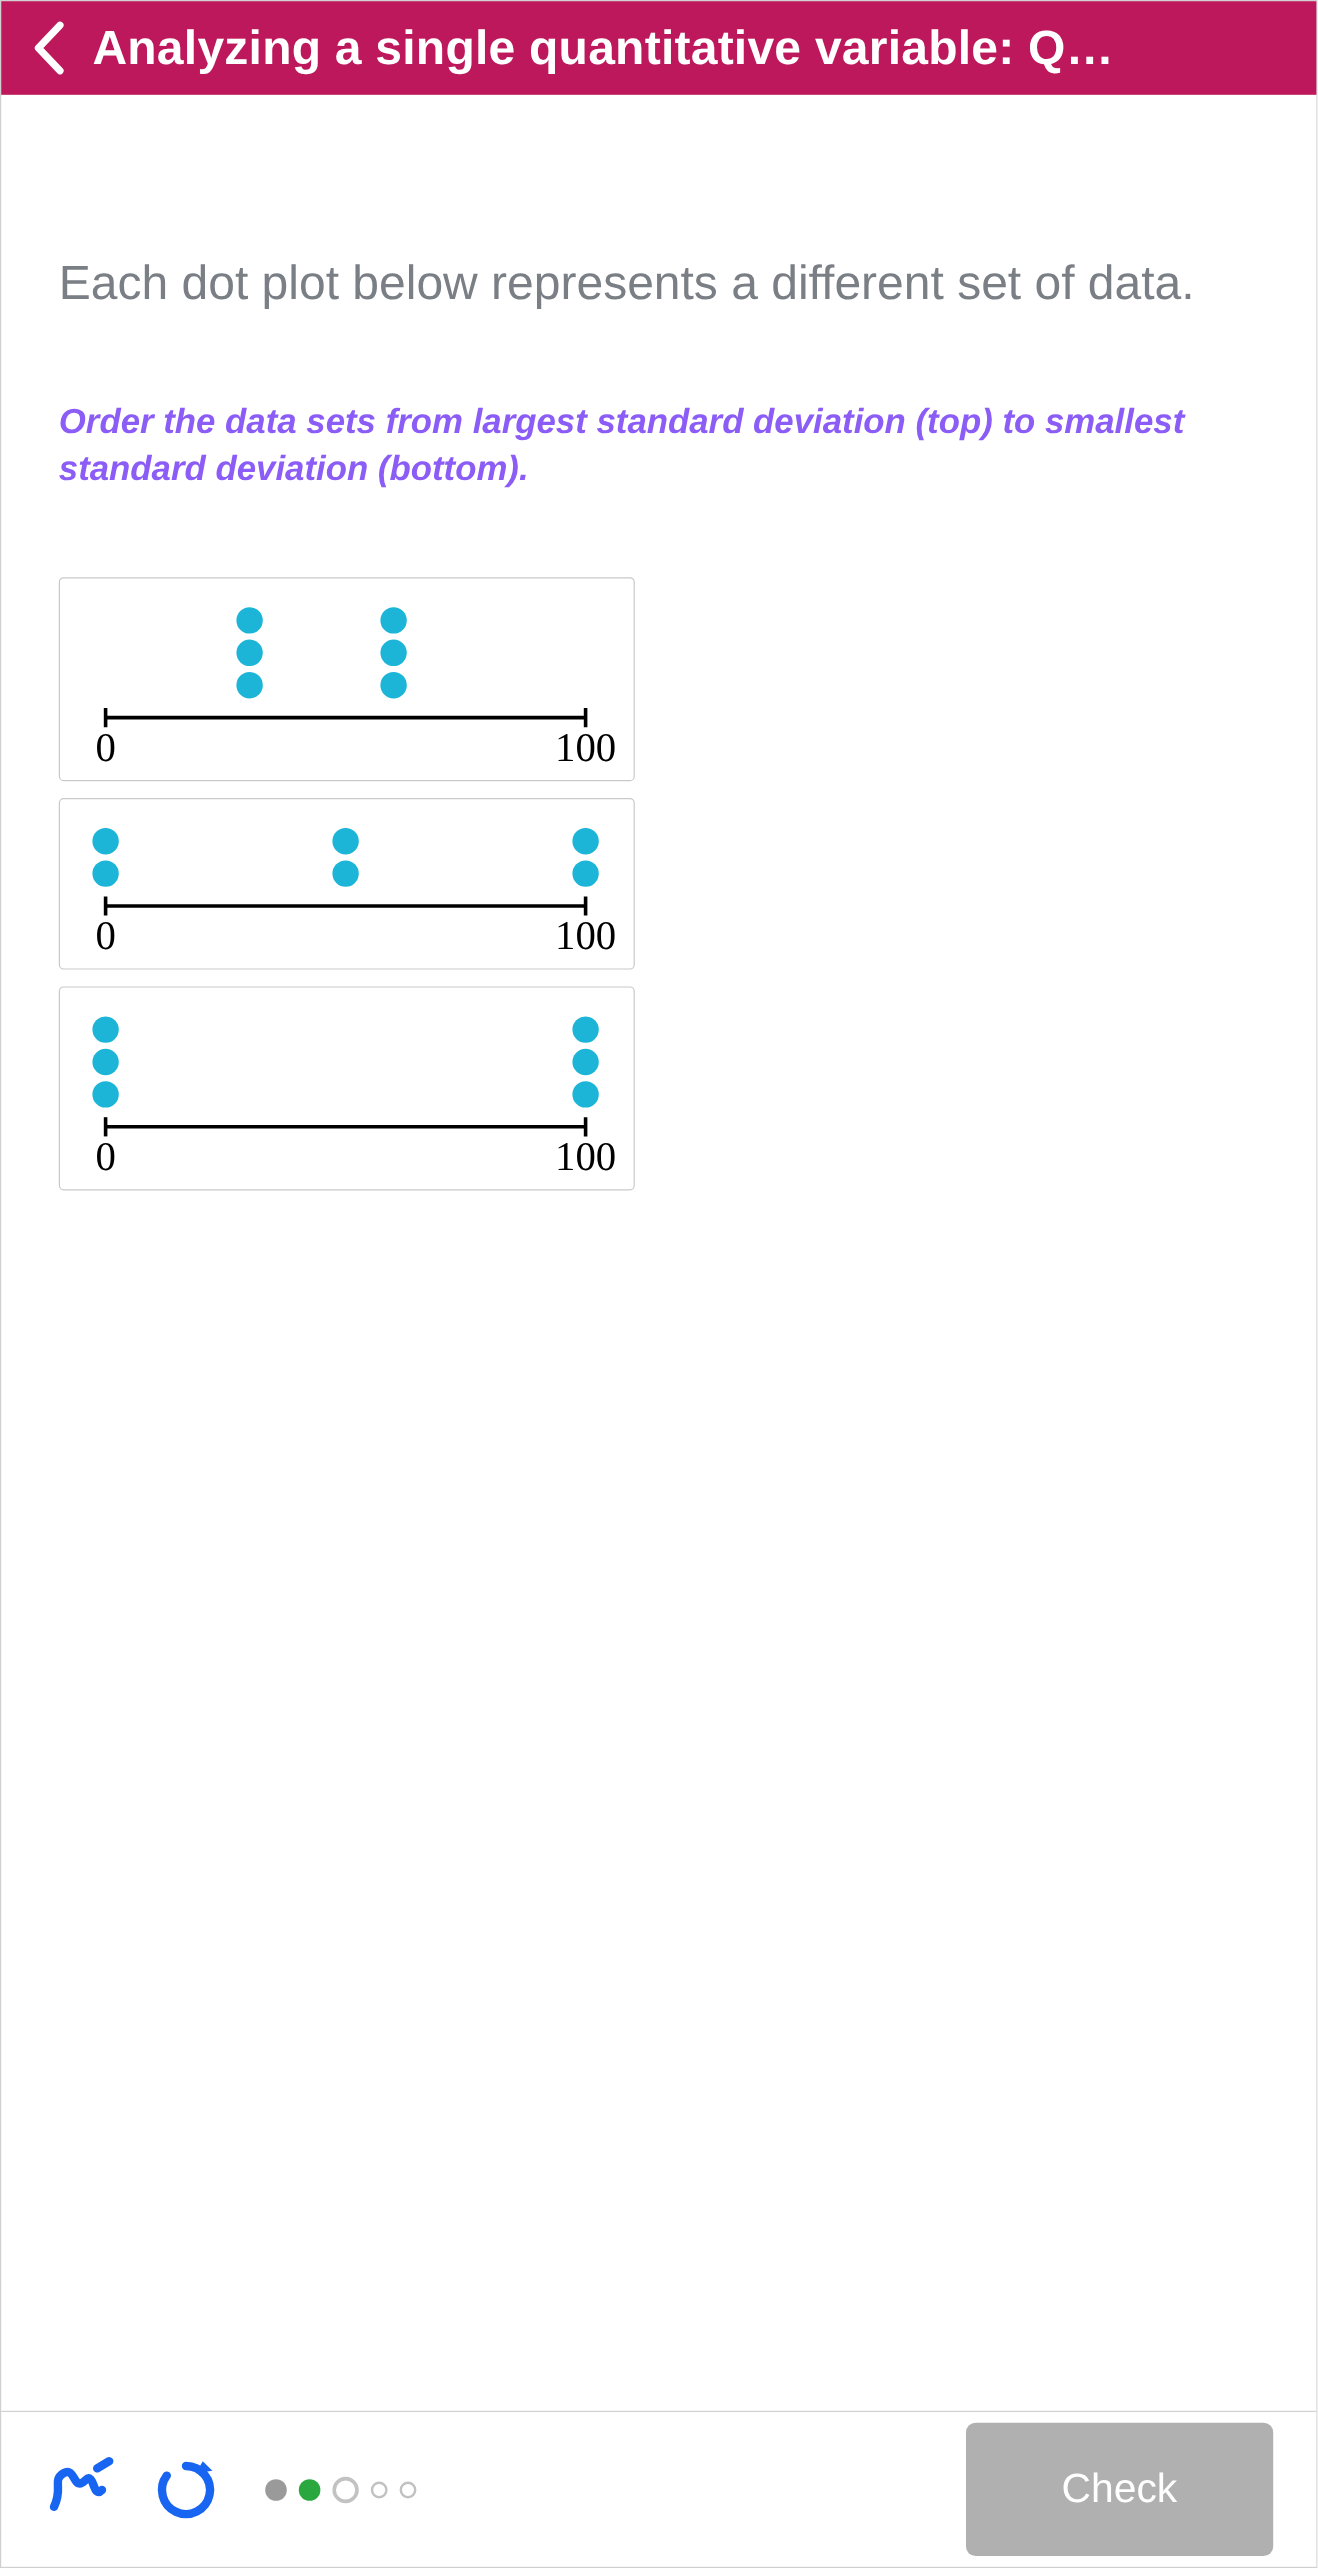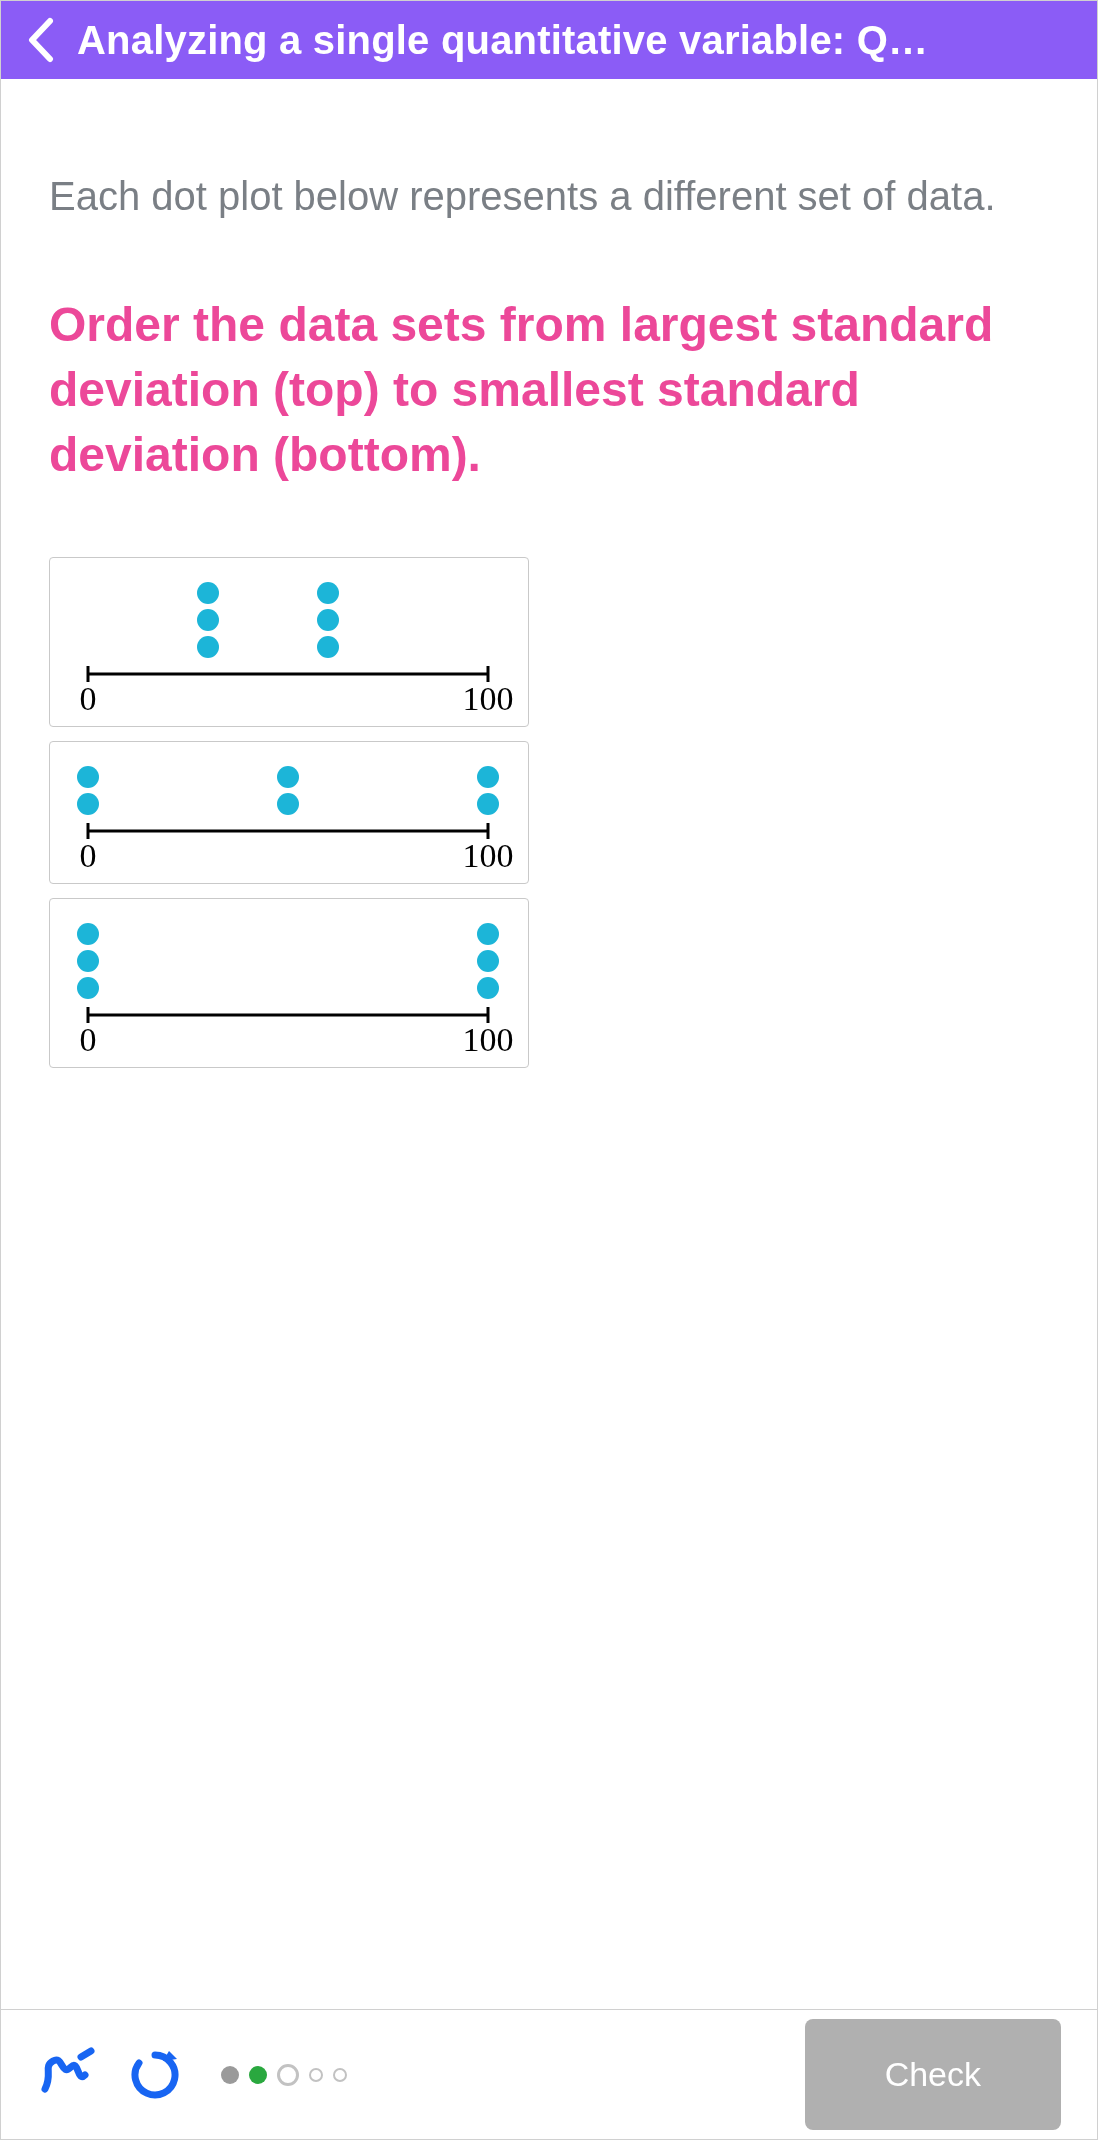--- a/index.html
+++ b/index.html
@@ -1,23 +1,23 @@
 <!DOCTYPE html>
 <html><head>
 <meta charset="utf-8">
 <style>
   * { box-sizing: border-box; margin: 0; padding: 0; }
   html, body { width: 1098px; height: 2140px; font-family: -apple-system, "Segoe UI", "Helvetica Neue", Arial, sans-serif; background: #fff; color: #333; }
   .screen { width: 1098px; height: 2140px; display: flex; flex-direction: column; border: 1px solid #d0d0d0; }
-  .header { background: #8b5cf6; color: #fff; height: 78px; display: flex; align-items: center; padding: 0 10px; flex: 0 0 auto; }
+  .header { background: #be185d; color: #fff; height: 78px; display: flex; align-items: center; padding: 0 10px; flex: 0 0 auto; }
   .back-btn { width: 60px; height: 60px; display: flex; align-items: center; justify-content: center; cursor: pointer; }
   .header-title { font-size: 40px; font-weight: 700; letter-spacing: 0.2px; margin-left: 6px; white-space: nowrap; overflow: hidden; text-overflow: ellipsis; flex: 1; }
-  .content { flex: 1 1 auto; padding: 90px 48px 20px 48px; overflow: hidden; }
+  .content { flex: 1 1 auto; padding: 90px 48px 20px 48px; overflow: hidden; margin-top: 40px; }
   .intro-text { font-size: 40px; color: #7a7f85; line-height: 1.35; }
-  .question-text { font-size: 48px; color: #ec4899; font-weight: 700; line-height: 1.35; margin-top: 70px; }
+  .question-text { font-size: 29px; color: #8b5cf6; font-weight: 700; line-height: 1.35; margin-top: 70px; font-style: italic; }
   .plots-col { margin-top: 70px; width: 480px; }
   .plot-card { border: 1px solid #c9c9c9; border-radius: 4px; padding: 14px 10px 6px 10px; margin-bottom: 14px; position: relative; }
   .plot-svg { display: block; }
   .bottom-bar { flex: 0 0 auto; height: 130px; border-top: 1px solid #d0d0d0; display: flex; align-items: center; padding: 0 36px; }
   .scratch-icon, .refresh-icon { width: 60px; height: 60px; display: flex; align-items: center; justify-content: center; margin-right: 28px; cursor: pointer; }
   .progress-dots { display: flex; align-items: center; gap: 10px; margin-left: 8px; }
   .pdot { border-radius: 50%; }
   .pdot.done { width: 18px; height: 18px; background: #9a9a9a; }
   .pdot.current { width: 18px; height: 18px; background: #2aa83f; }
   .pdot.next { width: 22px; height: 22px; background: #fff; border: 3px solid #c2c2c2; }

